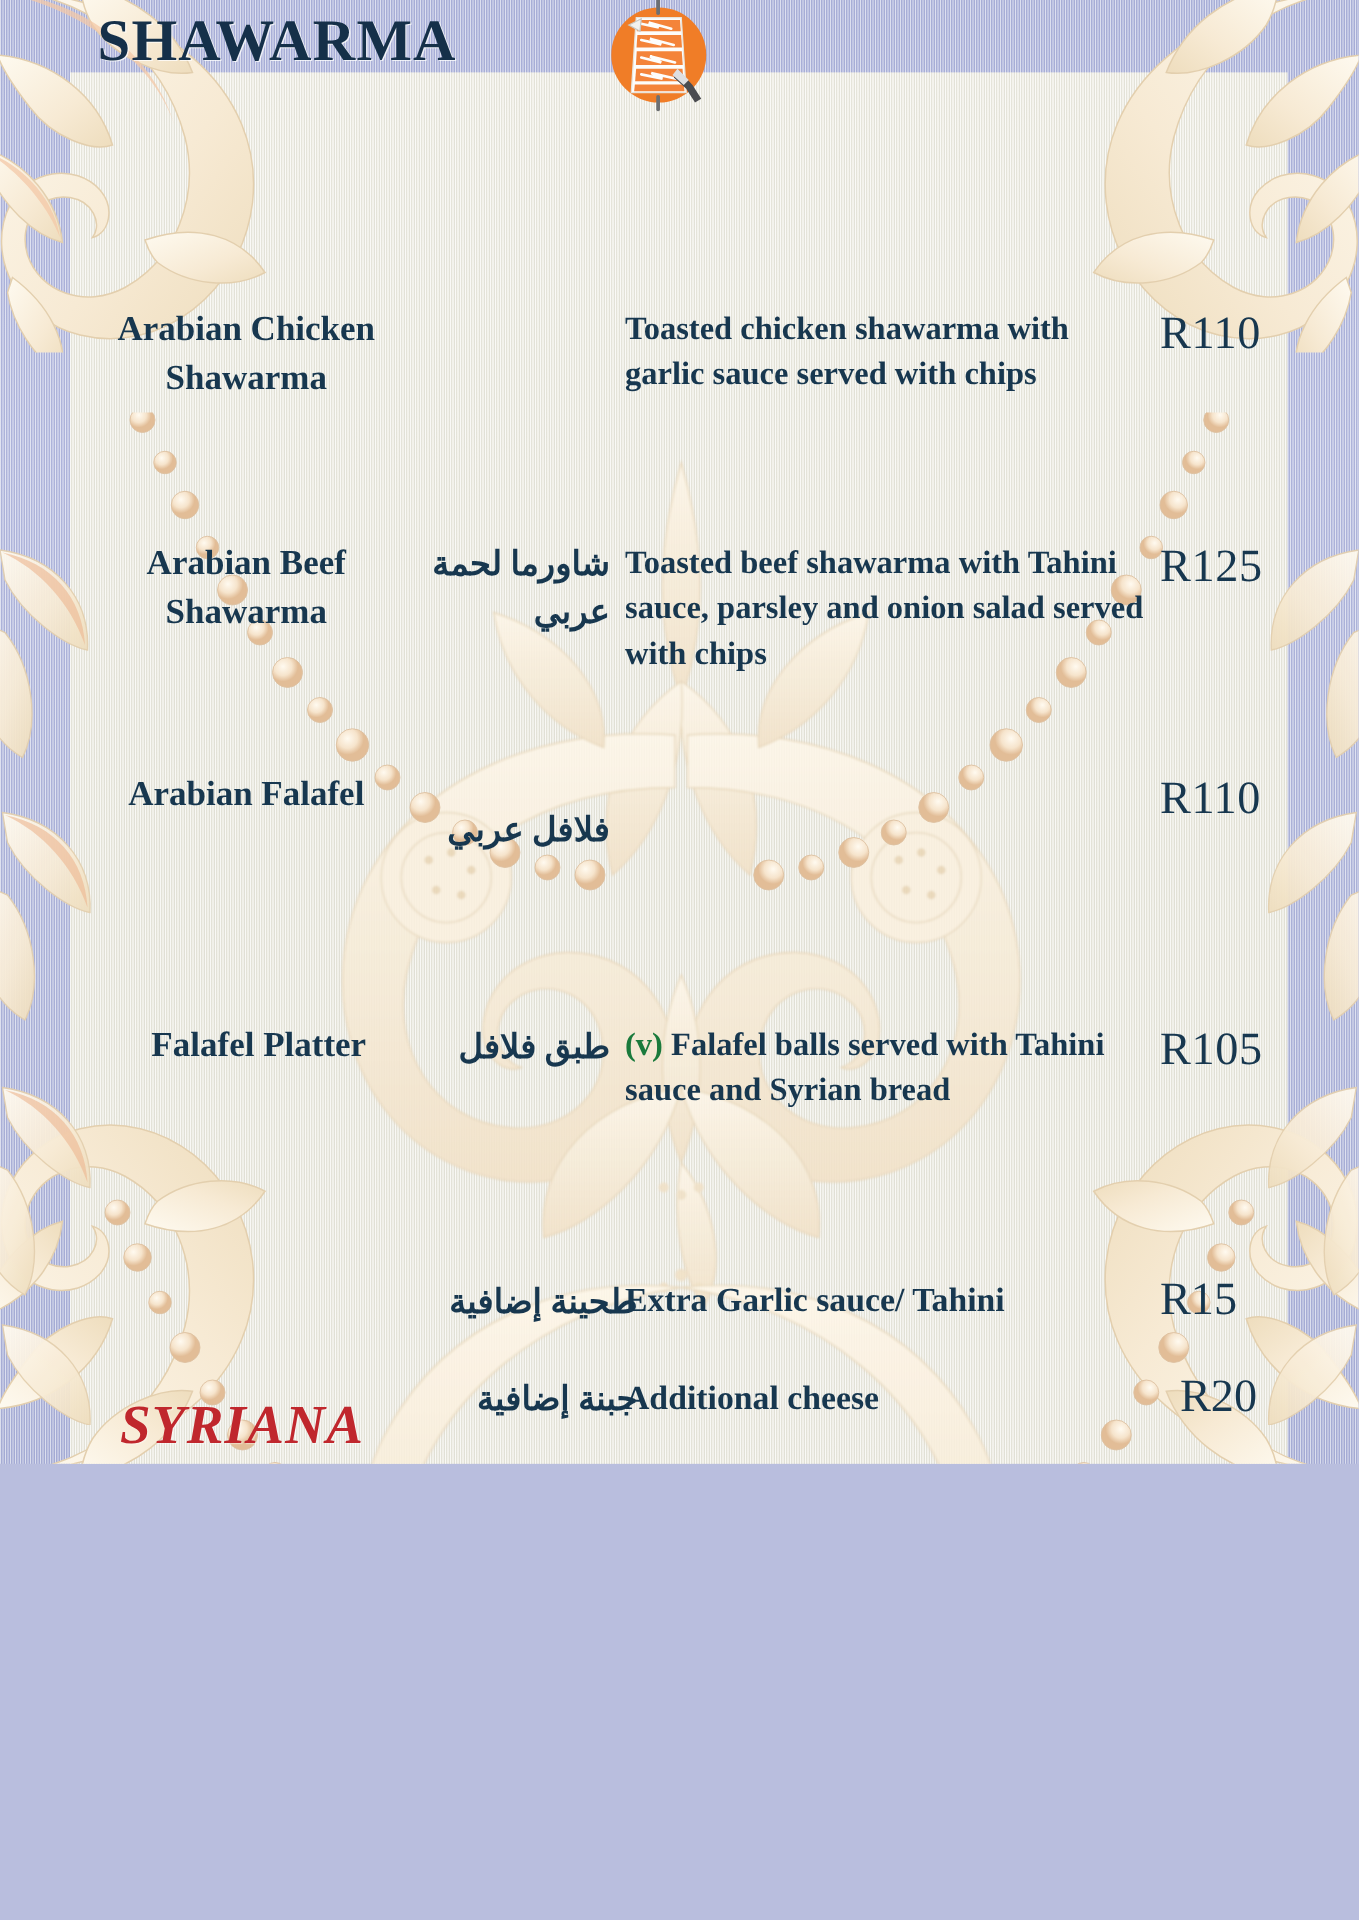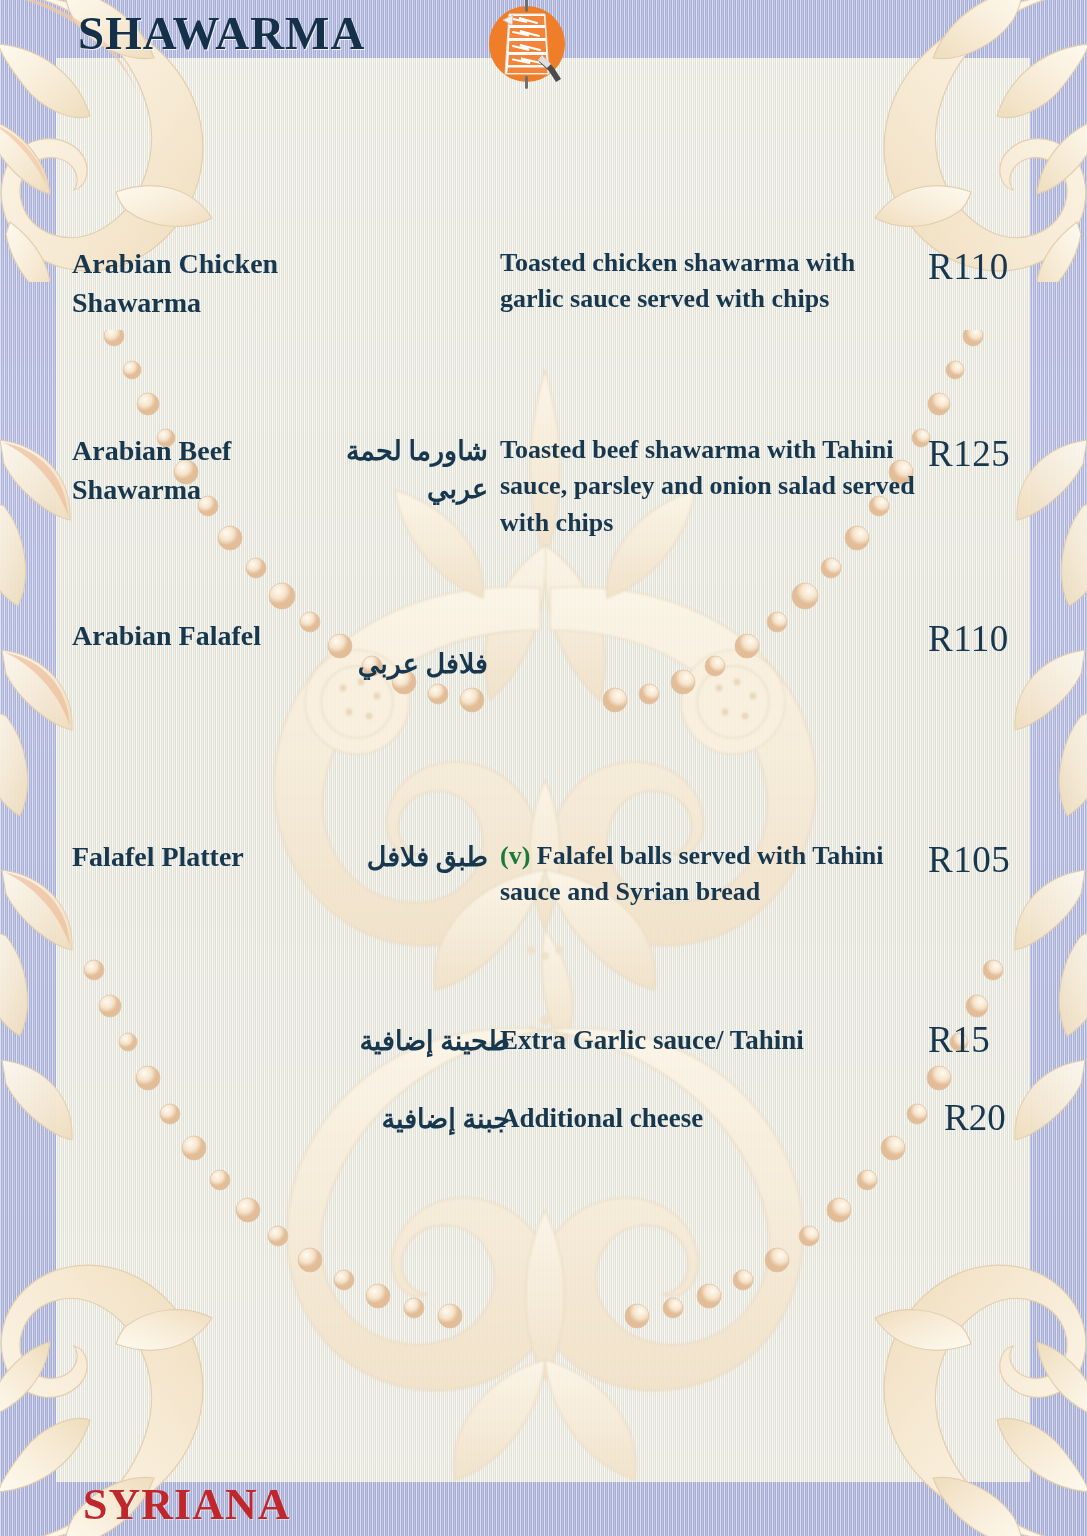--- a/index.html
+++ b/index.html
@@ -4,21 +4,21 @@
 <style>
   html,body{margin:0;padding:0;}
   body{
     width:1087px;height:1536px;overflow:hidden;
     font-family:"Liberation Serif", serif;
     background:#b9bede;
   }
 
   
   #menu-page{
-    position:relative;width:1087px;height:1536px;overflow:hidden;
+    position:relative;width:1087px;height:1171px;overflow:hidden;
     background:
       repeating-linear-gradient(90deg,
         rgba(255,255,255,.55) 0px, rgba(255,255,255,.55) 1px,
         rgba(140,148,200,.30) 1px, rgba(140,148,200,.30) 2px,
         rgba(255,255,255,.20) 2px, rgba(255,255,255,.20) 3px,
         rgba(120,130,190,.22) 3px, rgba(120,130,190,.22) 4px),
       linear-gradient(180deg,#b3b9dd 0%,#bcc1e2 30%,#b6bcdd 70%,#b0b6da 100%);
   }
 
   
@@ -63,21 +63,21 @@
     direction:rtl;
     text-shadow:1px 1px 0 rgba(255,255,255,.7);
   }
   #shawarma-icon{position:absolute;left:479px;top:-4px;width:96px;height:96px;}
 
   
   #menu-items{position:absolute;left:0;top:0;width:1087px;height:1536px;}
   .menu-row{position:absolute;left:60px;width:975px;}
   .col-name{
     position:absolute;left:12px;width:250px;
-    font-size:28px;font-weight:700;color:#17374f;line-height:1.38;
+    font-size:28px;font-weight:700;color:#17374f;line-height:1.38;text-align:center;
   }
   .col-ar{
     position:absolute;left:262px;width:166px;text-align:right;
     direction:rtl;font-size:27px;font-weight:700;color:#17374f;line-height:1.42;
   }
   .col-desc{
     position:absolute;left:440px;width:420px;
     font-size:26px;font-weight:700;color:#17374f;line-height:1.40;
   }
   .col-price{
@@ -96,22 +96,22 @@
     position:absolute;left:440px;width:420px;
     font-size:27px;font-weight:700;color:#17374f;
   }
   .extra-price{
     position:absolute;left:868px;width:130px;
     font-size:37px;font-weight:400;color:#17374f;
   }
 
   
   #brand-footer{
-    position:absolute;left:83px;bottom:6px;
-    font-size:44px;font-weight:700;
+    position:absolute;left:96px;bottom:6px;
+    font-size:44px;font-style:italic;font-weight:700;
     color:#c0272d;letter-spacing:1px;
     text-shadow:1px 1px 1px rgba(255,255,255,.45);
   }
 </style>
 </head>
 <body>
 
 <div id="menu-page">
 
   <div id="inner-panel"></div>
@@ -373,21 +373,21 @@
       </div>
       <div class="col-price">R125</div>
     </div>
 
     <div class="menu-row" style="top:617px;height:120px;">
       <div class="col-name">Arabian Falafel</div>
       <div class="col-ar" style="top:28px;">فلافل عربي</div>
       <div class="col-price">R110</div>
     </div>
 
-    <div class="menu-row" style="top:838px;height:90px;">
+    <div class="menu-row" style="top:818px;height:90px;">
       <div class="col-name" style="width:270px;">Falafel Platter</div>
       <div class="col-ar">طبق فلافل</div>
       <div class="col-desc">
         <span class="veg">(v)</span> <span>Falafel balls served with Tahini sauce and Syrian bread</span>
       </div>
       <div class="col-price">R105</div>
     </div>
 
     <div class="extra-row" style="top:1025px;">
       <div class="extra-ar">طحينة إضافية</div>

